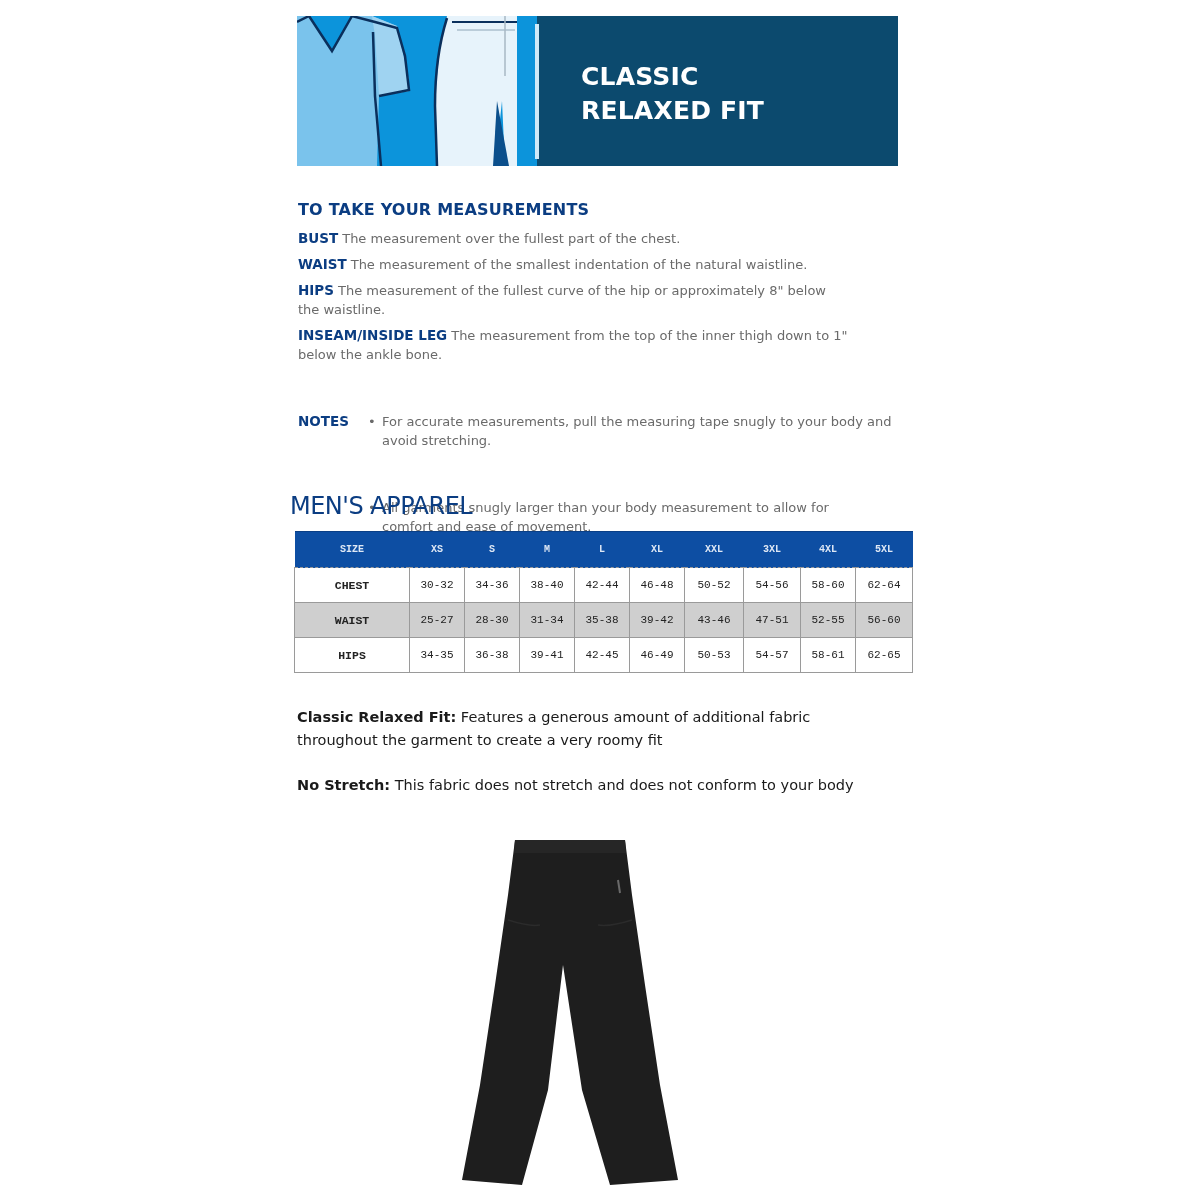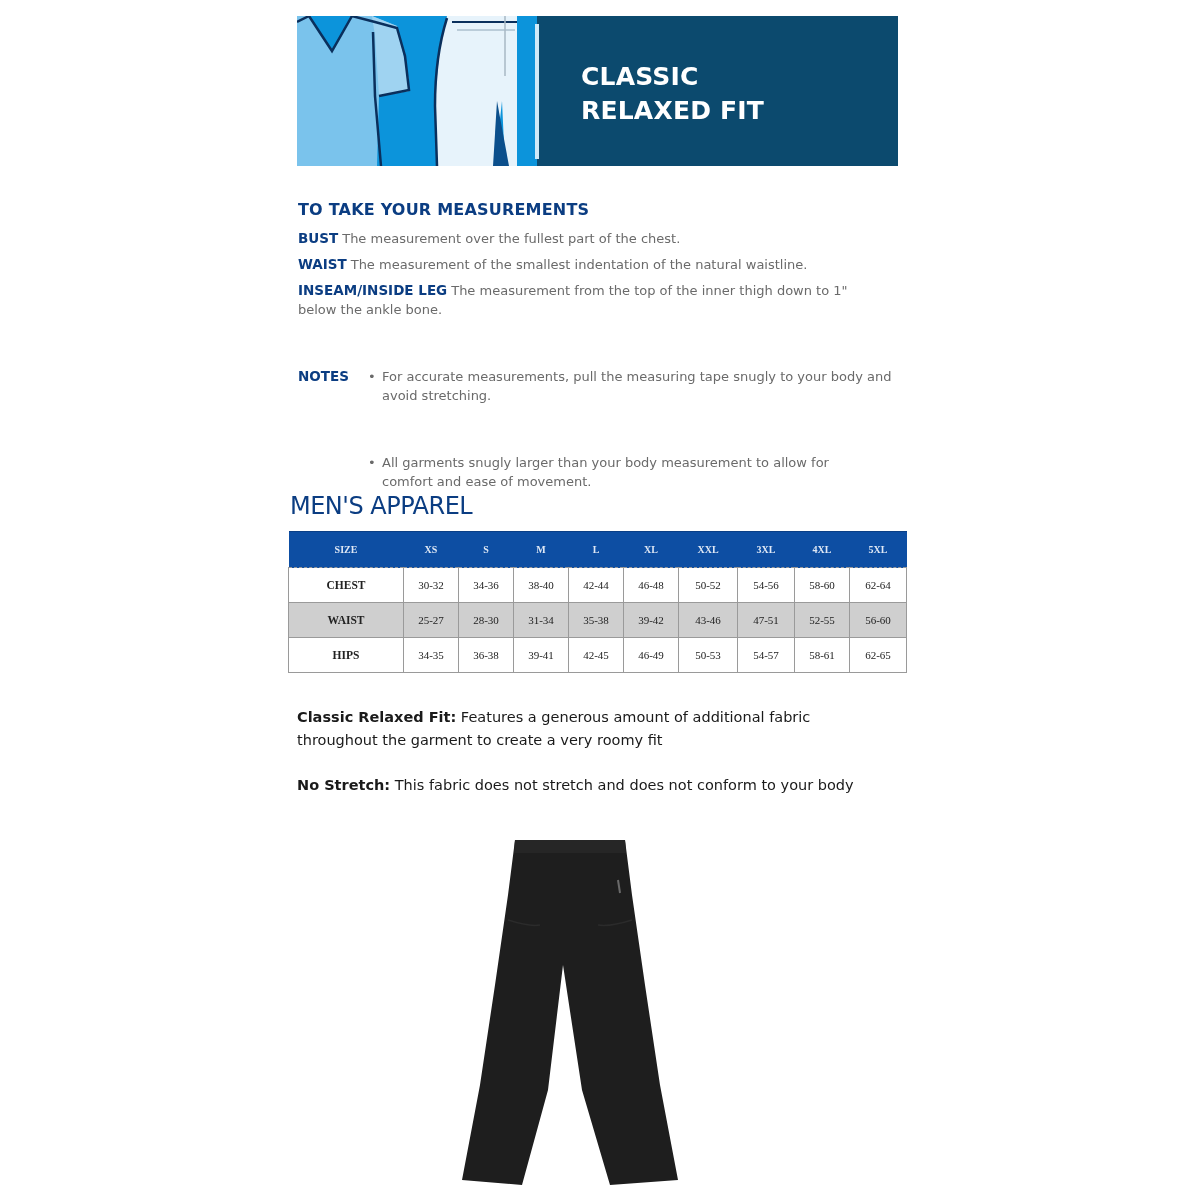--- a/index.html
+++ b/index.html
@@ -14,21 +14,21 @@
   .section h2 { margin: 0 0 10px 0; font-size: 16px; font-weight: bold; color: #0b3d82; letter-spacing: 0.2px; }
   .entry { font-size: 13px; color: #6a6a6a; line-height: 19px; margin-bottom: 7px; }
   .entry .term { font-weight: bold; color: #0b3d82; font-size: 13.5px; margin-right: 4px; }
   .notes { position: relative; font-size: 13px; color: #6a6a6a; line-height: 19px; }
   .notes .term { position: absolute; left: 0; top: 0; font-weight: bold; color: #0b3d82; font-size: 13.5px; }
   .notes .bullet { margin-left: 68px; padding-left: 16px; position: relative; margin-bottom: 12px; width: 520px; margin-top: 48px; }
   .notes .bullet::before { content: "\2022"; position: absolute; left: 2px; top: 0; }
 
   .apparel-title { position: absolute; left: 290px; top: 492px; font-size: 24px; color: #0b3d82; font-family: "DejaVu Sans", sans-serif; letter-spacing: -0.5px; }
 
-  table.size-table { position: absolute; left: 288px; top: 531px; border-collapse: collapse; font-family: Liberation Serif, serif; }
+  table.size-table { position: absolute; left: 294px; top: 531px; border-collapse: collapse; font-family: Liberation Mono, monospace; }
   table.size-table th { background: #0d4ea3; color: #dfe8f5; font-size: 10px; font-weight: bold; height: 35px; text-align: center; padding: 0; border-top: 1px solid #0a3f86; }
   table.size-table td { font-size: 11px; color: #222; text-align: center; height: 34px; padding: 0; border: 1px solid #9a9a9a; border-top: 1px dashed #9a9a9a; }
   table.size-table td.label { font-weight: bold; font-size: 11.5px; }
   table.size-table tr.shaded td { background: #cfcfcf; }
   .c0 { width: 115px; } .cn { width: 55px; }
 
   .desc { position: absolute; left: 297px; width: 620px; font-size: 14.5px; color: #1a1a1a; line-height: 23px; }
   .desc b { font-weight: bold; }
 
   .pants { position: absolute; left: 460px; top: 835px; }
@@ -60,20 +60,23 @@
   </div>
 </div>
 
 <div class="section">
   <h2>TO TAKE YOUR MEASUREMENTS</h2>
   <div class="entry">
     <span class="term">BUST</span><span>The measurement over the fullest part of the chest.</span>
   </div>
   <div class="entry">
     <span class="term">WAIST</span><span>The measurement of the smallest indentation of the natural waistline.</span>
+  </div>
+  <div class="entry" style="width:545px">
+    <span class="term">HIPS</span><span>The measurement of the fullest curve of the hip or approximately 8" below the waistline.</span>
   </div>
   <div class="entry" style="width:555px">
     <span class="term">INSEAM/INSIDE LEG</span><span>The measurement from the top of the inner thigh down to 1" below the ankle bone.</span>
   </div>
   <div class="notes">
     <span class="term">NOTES</span>
     <div class="bullet">For accurate measurements, pull the measuring tape snugly to your body and avoid stretching.</div>
     <div class="bullet" style="width:480px">All garments snugly larger than your body measurement to allow for comfort and ease of movement.</div>
   </div>
 </div>

